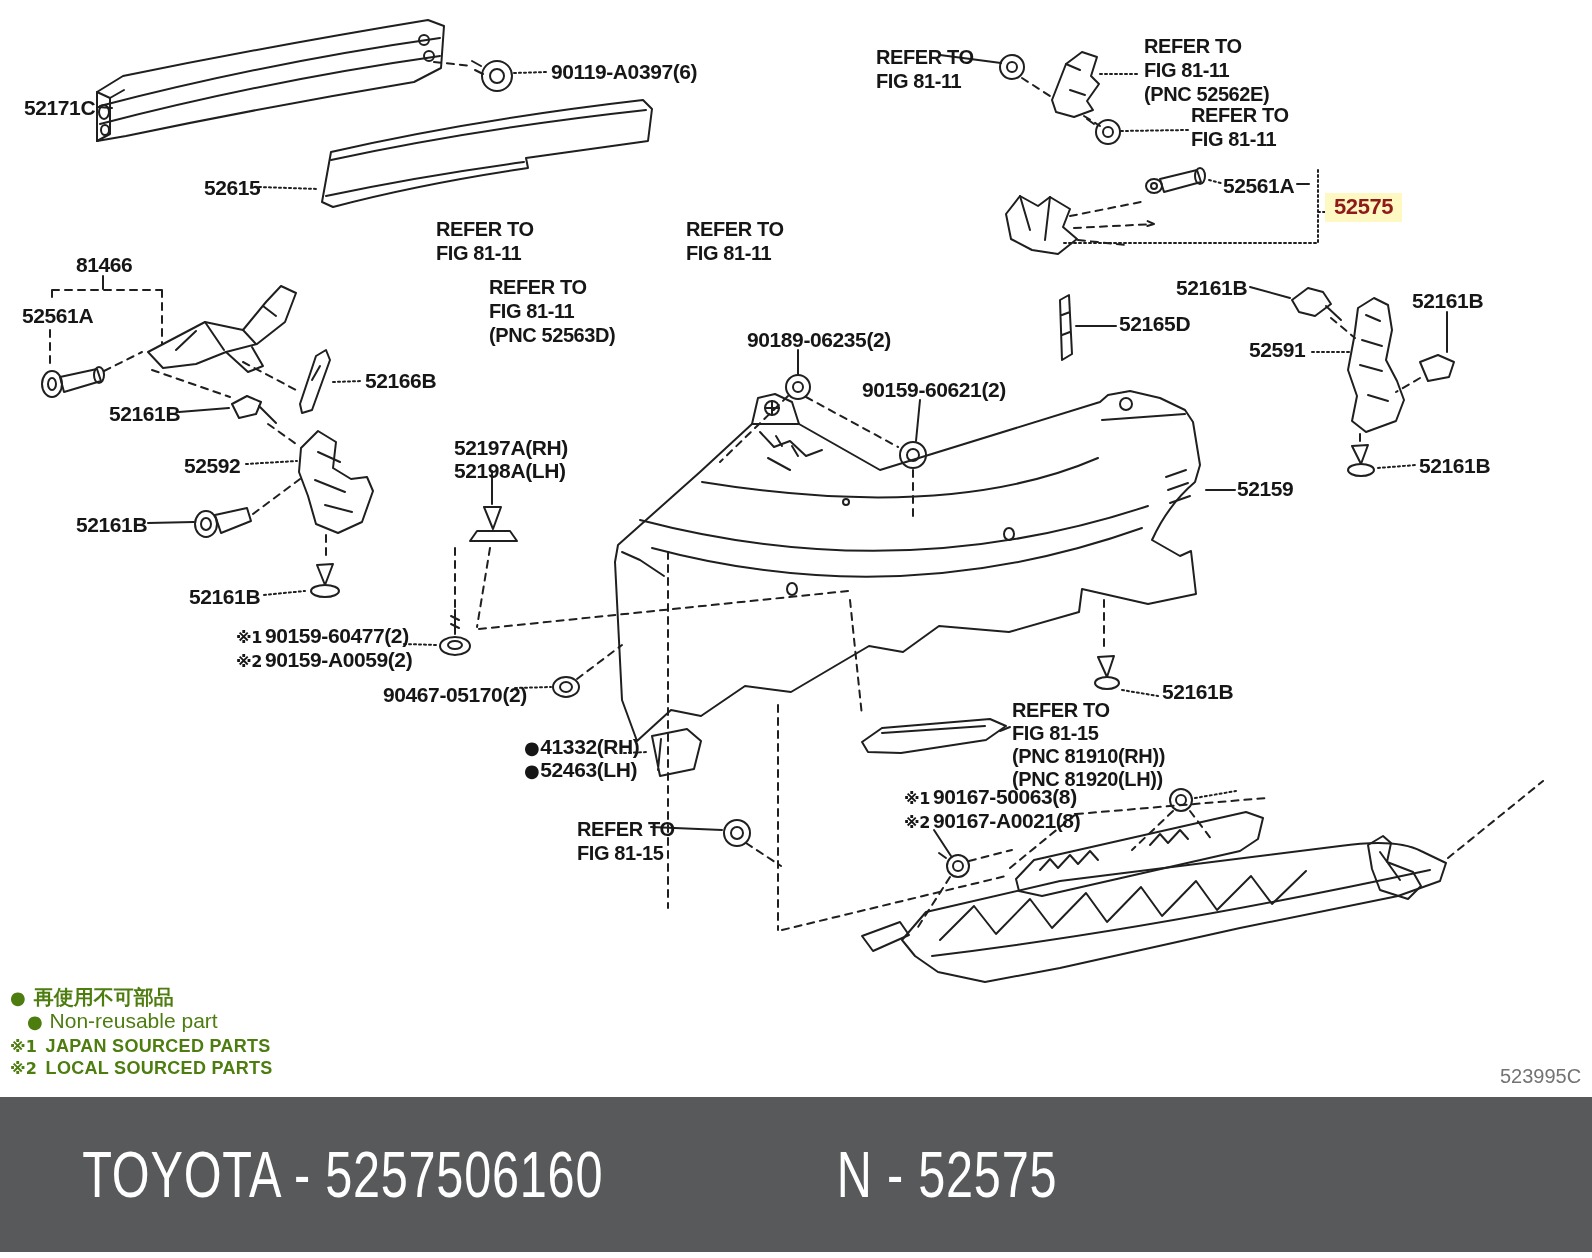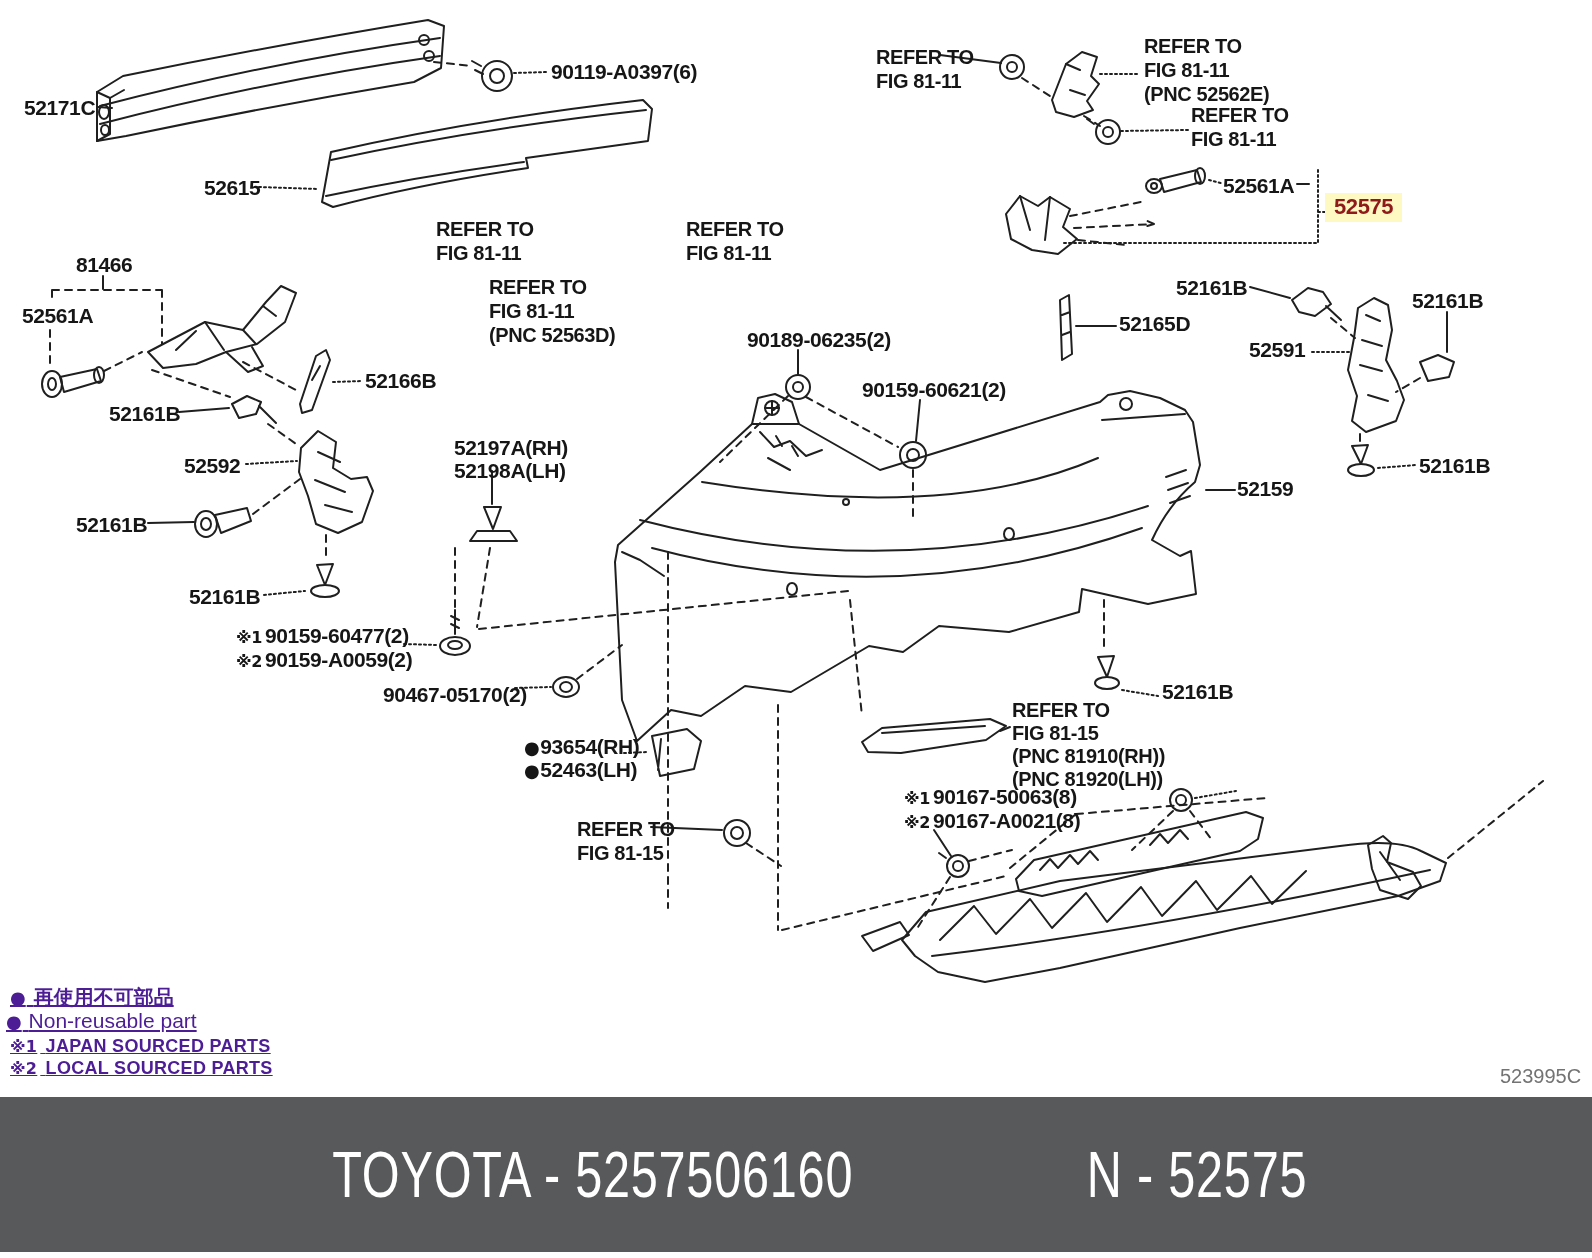--- a/index.html
+++ b/index.html
@@ -8,27 +8,27 @@
   svg.diagram{position:absolute;left:0;top:0;}
   svg.diagram *{vector-effect:non-scaling-stroke;}
   .lbl{position:absolute;white-space:nowrap;color:#161616;
        font:700 21px/23px "Liberation Sans",sans-serif;letter-spacing:-0.4px;}
   .lbl .ln{display:block;}
   .refer{font-size:20px;line-height:24px;}
   .mk{font-size:16px;font-weight:700;font-family:"DejaVu Sans",sans-serif;margin-right:3px;}
   .dot{font-size:18px;margin-right:1px;font-family:"DejaVu Sans",sans-serif;}
   .hl{position:absolute;background:#fef9c3;color:#8f1a1a;padding:3px 9px 4px 9px;
       font:700 22px/22px "Liberation Sans",sans-serif;letter-spacing:-0.4px;}
-  .legend-line{position:absolute;color:#4c1d95;font-family:"Liberation Sans","DejaVu Sans",sans-serif;text-decoration:underline;}
+  .legend-line{position:absolute;color:#4d7c0f;font-family:"Liberation Sans","DejaVu Sans",sans-serif;}
   .legend-jp{font:700 20px/22px "DejaVu Sans",sans-serif;}
   .legend-en{font:400 21px/22px "Liberation Sans",sans-serif;}
   .legend-src{font:600 18px/20px "Liberation Sans",sans-serif;letter-spacing:0.3px;text-align:center;}
   .doc-code{position:absolute;left:1500px;top:1066px;font:400 20px/20px "Liberation Sans",sans-serif;color:#737373;}
   .footer{position:absolute;left:0;top:1097px;width:1592px;height:155px;background:#58595b;
-          display:flex;align-items:center;justify-content:center;gap:116px;}
+          display:flex;align-items:center;gap:116px;}
   .footer span{color:#ffffff;font:400 64px/64px "Liberation Sans",sans-serif;
                transform:scaleX(0.76);letter-spacing:1px;}
 </style>
 </head>
 <body>
 
 <div id="stage">
 
 <svg class="diagram" width="1592" height="1096" viewBox="0 0 1592 1096" fill="none" stroke="#1f1f1f" stroke-width="2" stroke-linejoin="round" stroke-linecap="round">
 
@@ -269,21 +269,21 @@
 <div class="lbl" style="left:1419px;top:454px">52161B</div>
 <div class="lbl" style="left:1237px;top:477px">52159</div>
 <div class="lbl" style="left:76px;top:513px">52161B</div>
 <div class="lbl" style="left:189px;top:585px">52161B</div>
 <div class="lbl" style="left:236px;top:625px;line-height:22px">
   <span class="ln"><span class="mk">※1</span><span>90159-60477(2)</span></span>
   <span class="ln"><span class="mk">※2</span><span>90159-A0059(2)</span></span>
 </div>
 <div class="lbl" style="left:383px;top:683px">90467-05170(2)</div>
 <div class="lbl" style="left:524px;top:736px;line-height:22px">
-  <span class="ln"><span class="dot">●</span><span>93654(RH)</span></span>
+  <span class="ln"><span class="dot">●</span><span>41332(RH)</span></span>
   <span class="ln"><span class="dot">●</span><span>52463(LH)</span></span>
 </div>
 <div class="lbl" style="left:904px;top:786px;line-height:22px">
   <span class="ln"><span class="mk">※1</span><span>90167-50063(8)</span></span>
   <span class="ln"><span class="mk">※2</span><span>90167-A0021(8)</span></span>
 </div>
 <div class="lbl" style="left:1162px;top:680px">52161B</div>
 
 <div class="lbl refer" style="left:876px;top:45px">
   <span class="ln">REFER TO</span>
@@ -319,21 +319,21 @@
   <span class="ln">REFER TO</span>
       <span class="ln">FIG 81-15</span>
   <span class="ln">(PNC 81910(RH))</span>
       <span class="ln">(PNC 81920(LH))</span>
 </div>
 
 <div class="legend-line legend-jp" style="left:10px;top:986px">
   <span class="dot">●</span>
   <span>再使用不可部品</span>
 </div>
-<div class="legend-line legend-en" style="left:6px;top:1010px">
+<div class="legend-line legend-en" style="left:27px;top:1010px">
   <span class="dot">●</span>
   <span>Non-reusable part</span>
 </div>
 <div class="legend-line legend-src" style="left:10px;top:1036px">
   <span class="mk">※1</span>
   <span>JAPAN SOURCED PARTS</span>
 </div>
 <div class="legend-line legend-src" style="left:10px;top:1058px">
   <span class="mk">※2</span>
   <span>LOCAL SOURCED PARTS</span>

